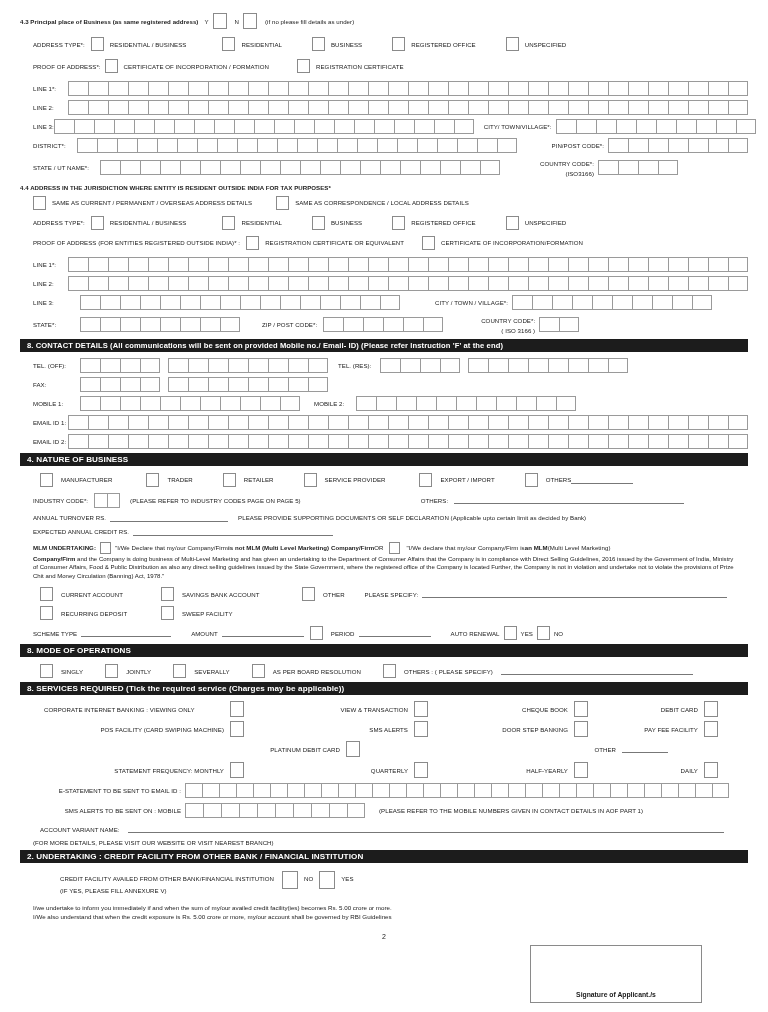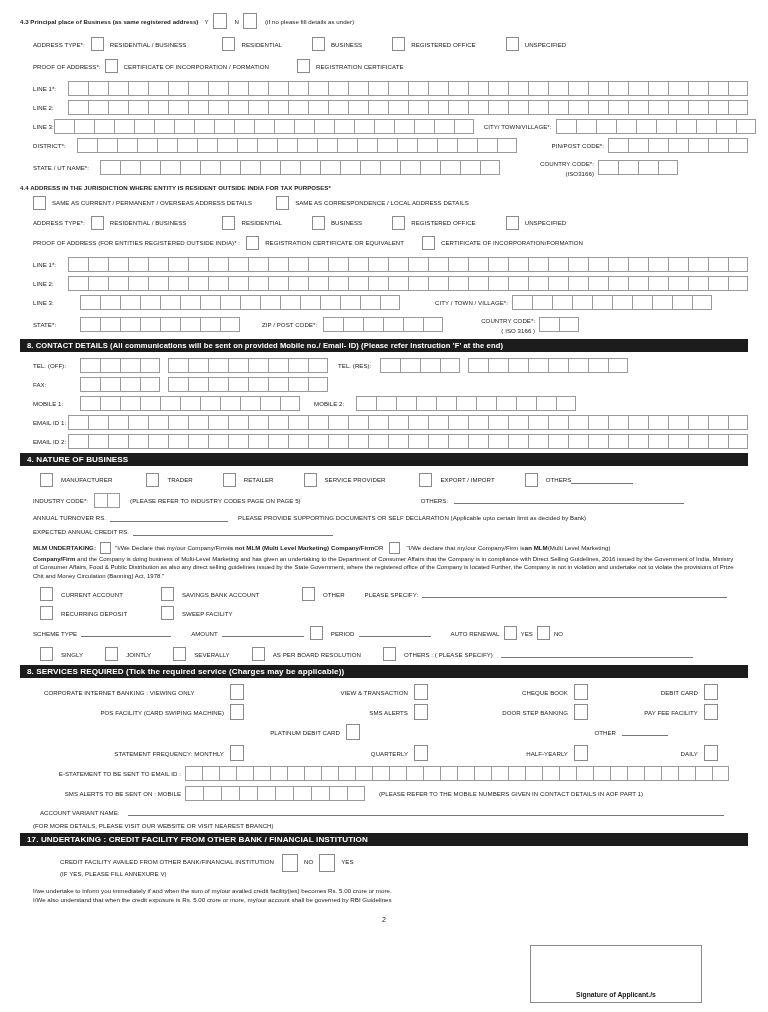--- a/index.html
+++ b/index.html
@@ -818,20 +818,21 @@
     <span class="gap4"></span>
     <span class="cb"></span>
     <span class="gap4"></span>
     <span class="t">YES</span>
     <span class="gap4"></span>
     <span class="cb"></span>
     <span class="gap4"></span>
     <span class="t">NO</span>
   </div>
 
+  <div class="secbar">8. MODE OF OPERATIONS</div>
 
   <div class="row" style="margin-top:7px;padding-left:20px;">
     <span class="cb"></span>
     <span class="gap8"></span>
     <span class="t">SINGLY</span>
     <span style="width:22px;flex:none;"></span>
     <span class="cb"></span>
     <span class="gap8"></span>
     <span class="t">JOINTLY</span>
     <span style="width:22px;flex:none;"></span>
@@ -980,21 +981,21 @@
 
   <div class="row" style="margin-top:7px;padding-left:20px;">
     <span class="t">ACCOUNT VARIANT  NAME:</span>
     <span class="gap8"></span>
     <span class="ul" style="width:596px;"></span>
   </div>
   <div class="row" style="margin-top:6px;padding-left:13px;">
     <span class="t">(FOR MORE DETAILS, PLEASE VISIT OUR WEBSITE OR VISIT NEAREST BRANCH)</span>
   </div>
 
-  <div class="secbar">17. UNDERTAKING : CREDIT FACILITY FROM OTHER BANK / FINANCIAL INSTITUTION</div>
+  <div class="secbar">2. UNDERTAKING : CREDIT FACILITY FROM OTHER BANK / FINANCIAL INSTITUTION</div>
 
   <div class="row" style="margin-top:8px;padding-left:40px;align-items:flex-start;">
     <span style="flex:none;line-height:9px;">
       <span class="t">CREDIT FACILITY AVAILED FROM OTHER BANK/FINANCIAL INSTITUTION</span><br>
       <span class="t">(IF YES, PLEASE FILL ANNEXURE V)</span>
     </span>
     <span class="gap8"></span>
     <span class="cb tall" style="height:18px;width:16px;"></span>
     <span class="gap6"></span>
     <span class="t" style="margin-top:4px;">NO</span>

